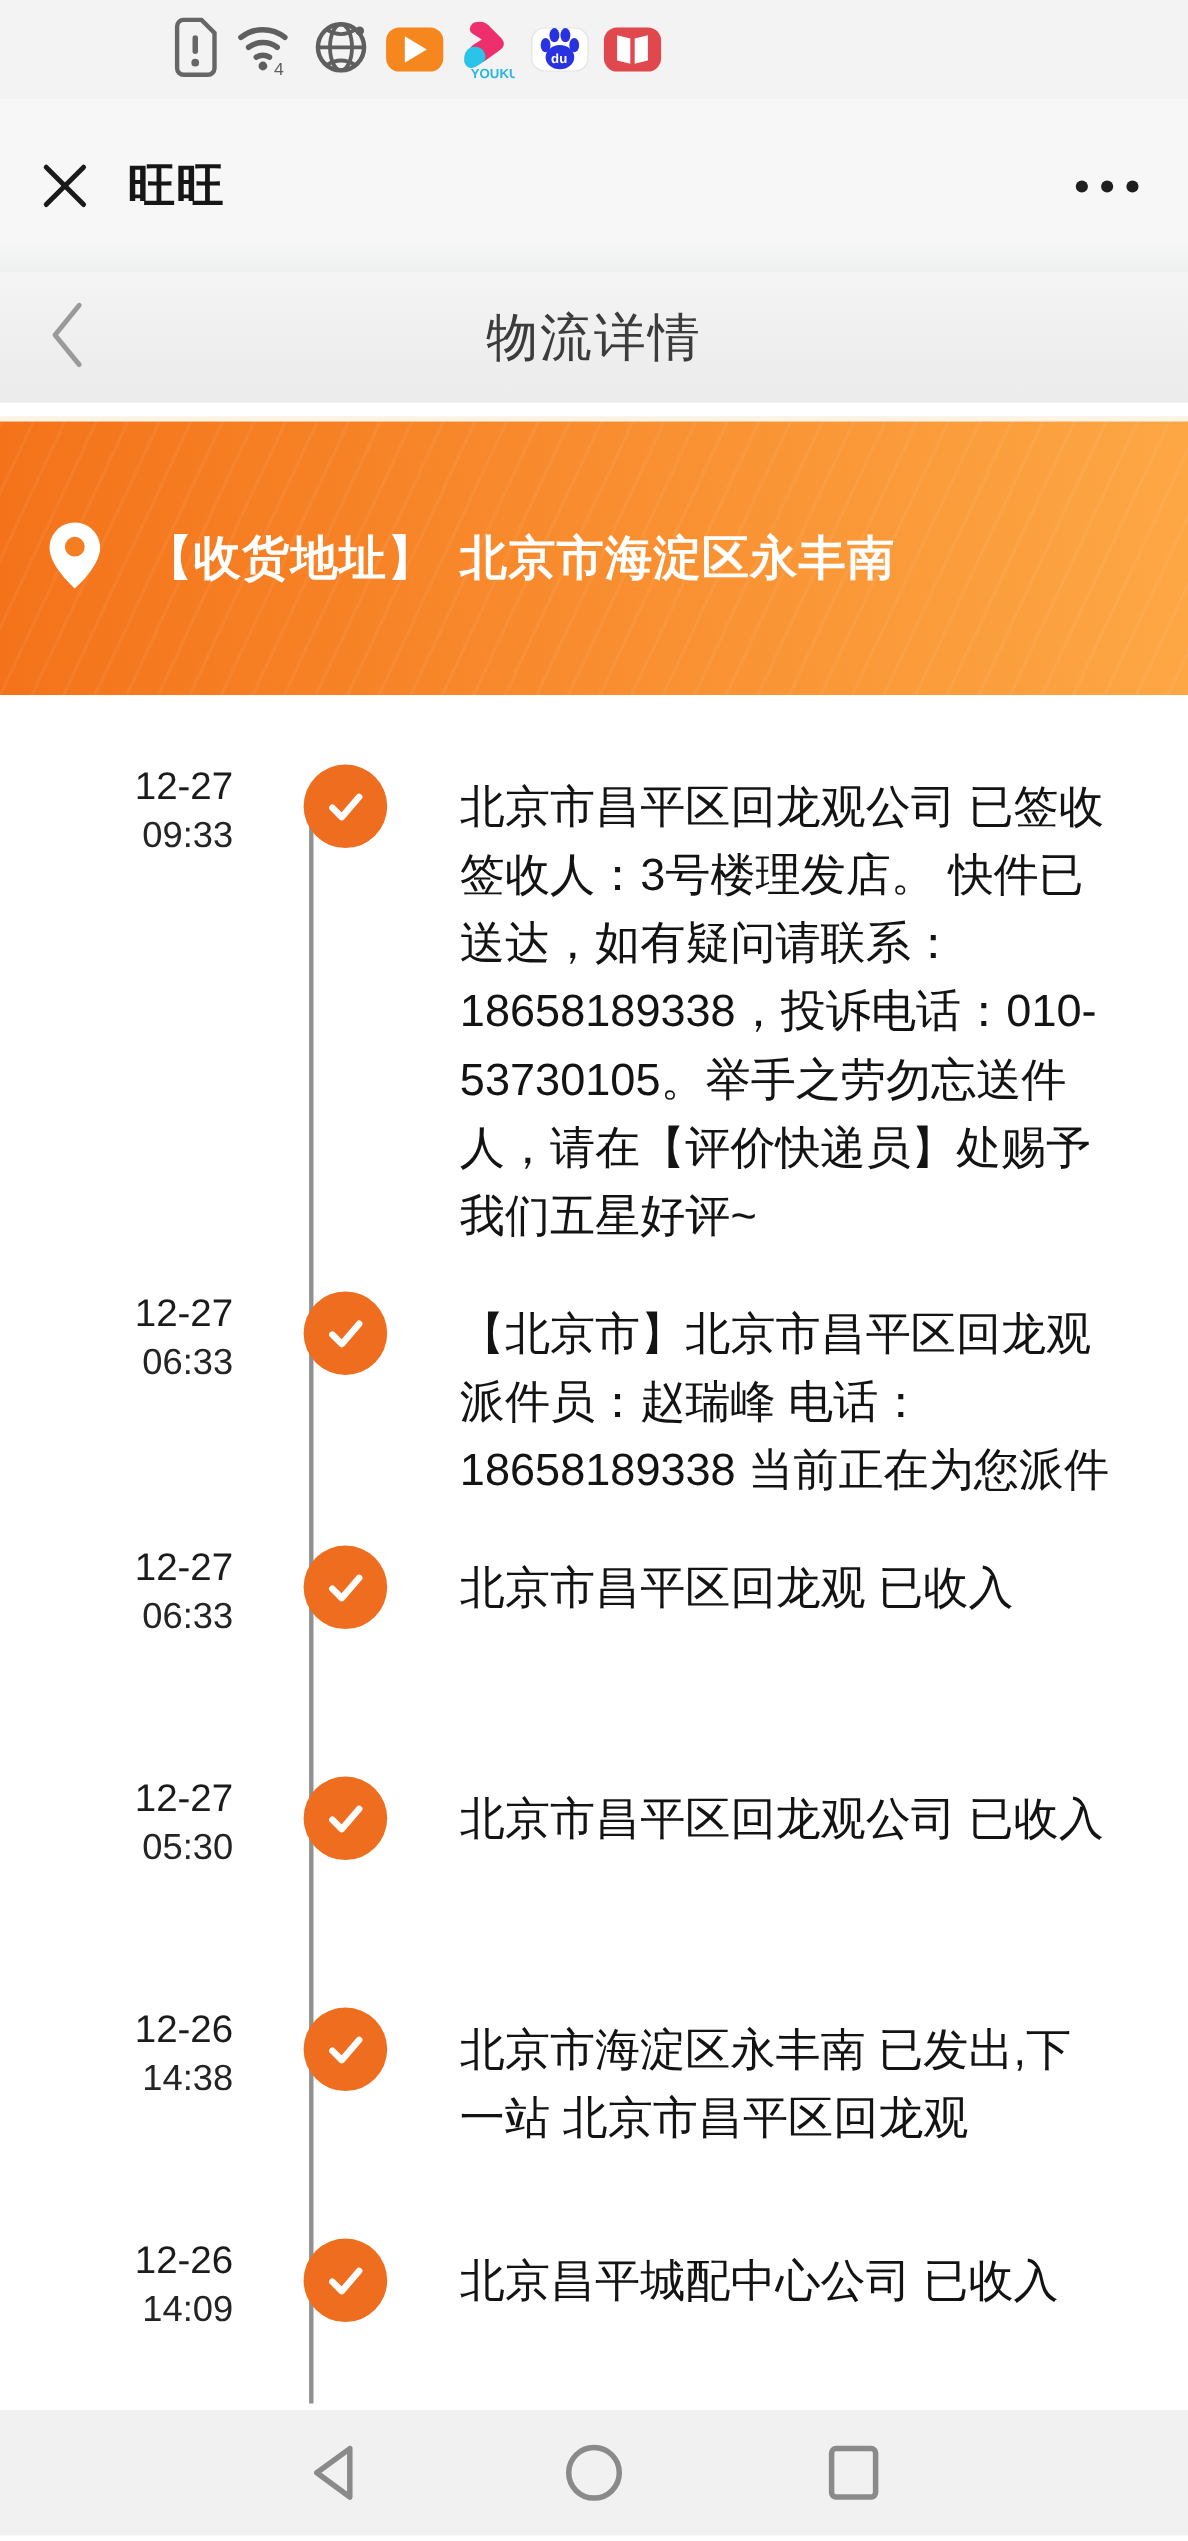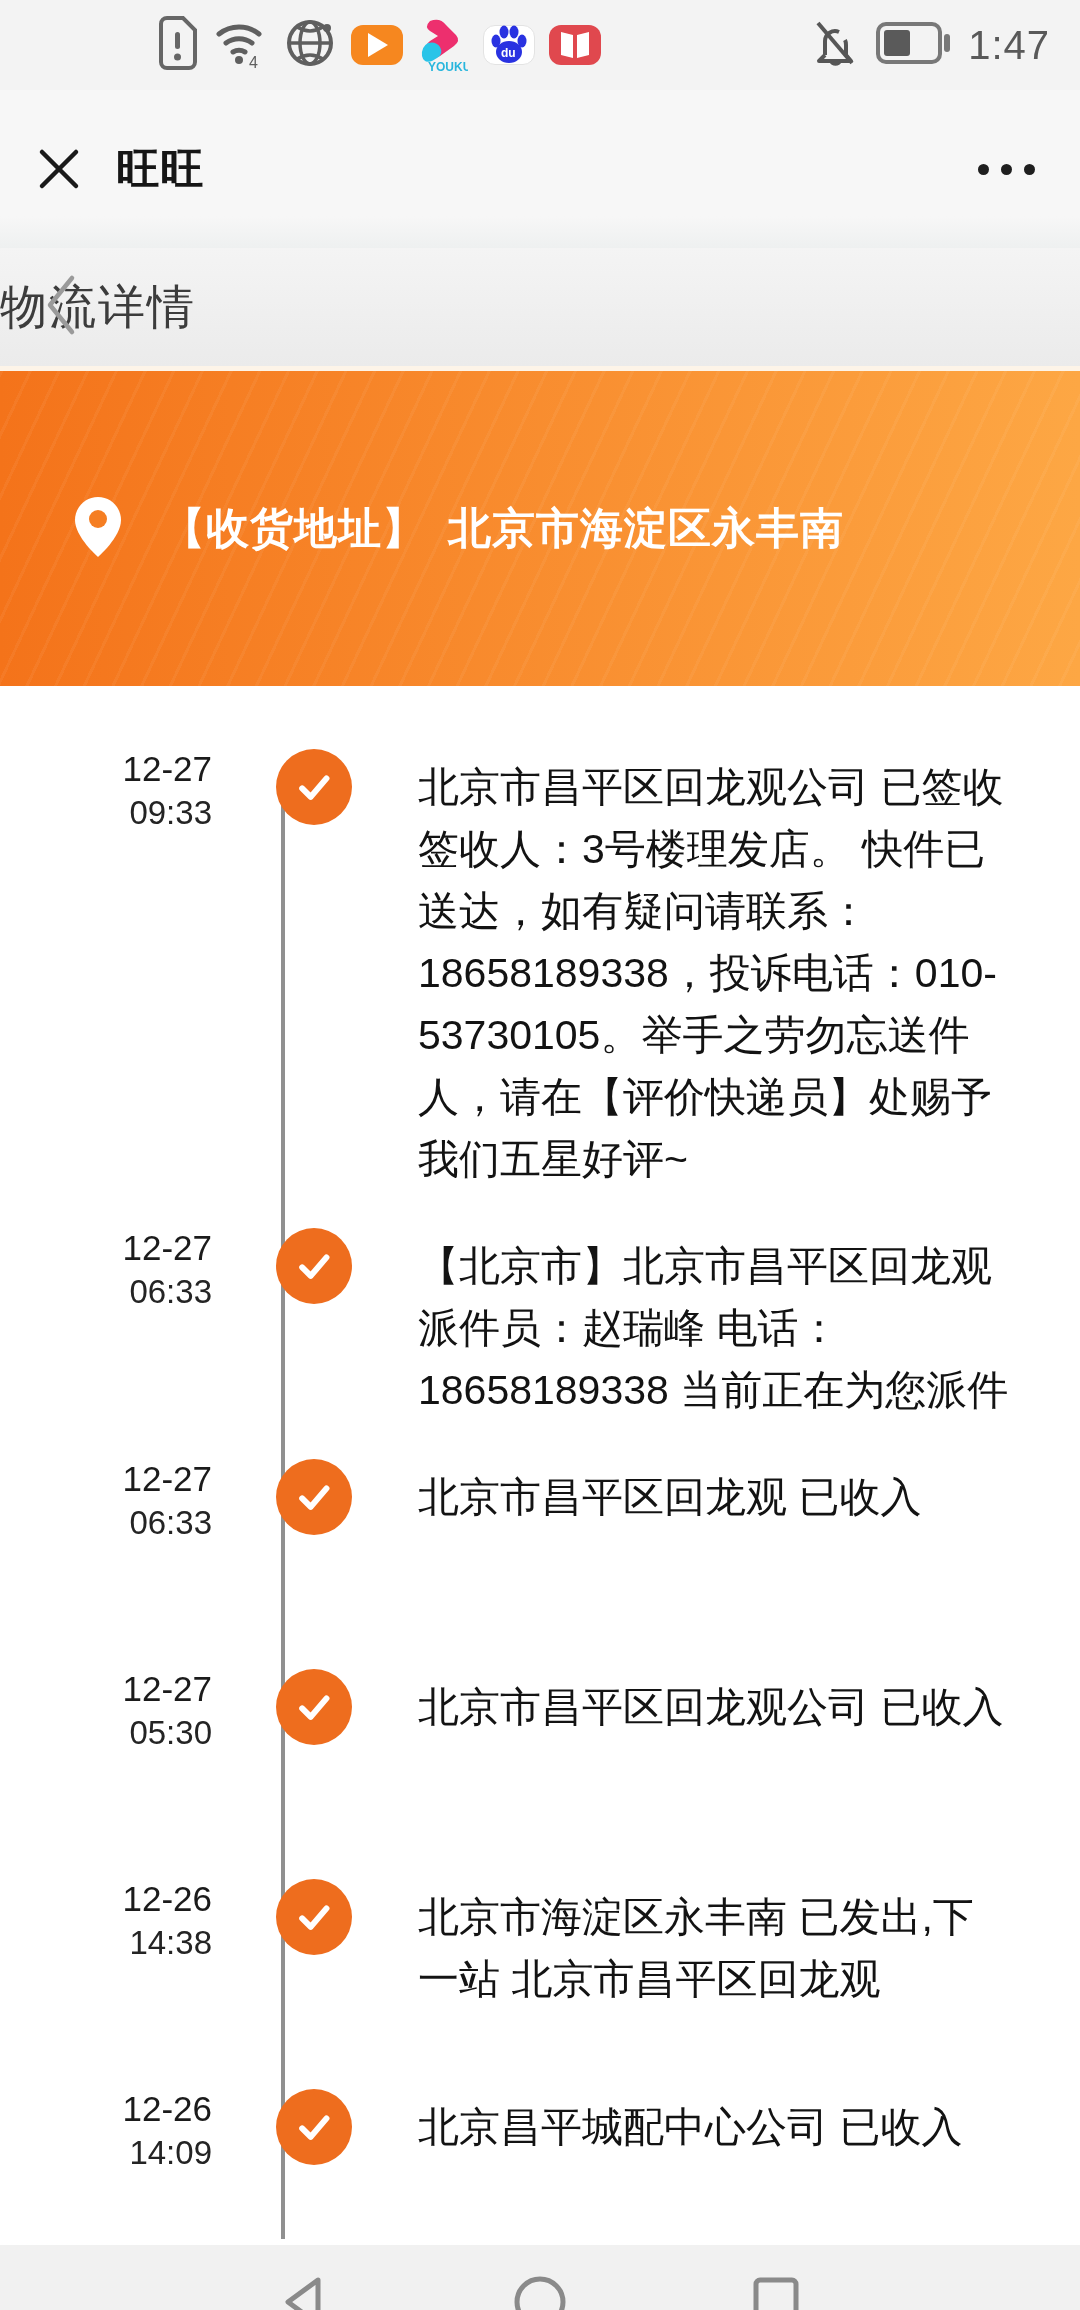--- a/index.html
+++ b/index.html
@@ -16,26 +16,26 @@
 
   
   .app-header { height:158px; background:linear-gradient(#f7f7f7 80%, #eef0f0); display:flex; align-items:center; padding:0 45px 0 36px; }
   .close-x { width:46px; height:46px; flex:0 0 auto; }
   .app-title { font-size:44px; font-weight:bold; color:#161616; margin-left:34px; }
   .spacer { flex:1; }
   .more-dots { display:flex; gap:12px; align-items:center; }
   .more-dots i { width:11px; height:11px; border-radius:50%; background:#1f1f1f; display:block; }
 
   
-  .nav-bar { height:118px; background:linear-gradient(#f4f4f4,#ebebeb); position:relative; display:flex; align-items:center; justify-content:flex-start; }
+  .nav-bar { height:118px; background:linear-gradient(#f4f4f4,#ebebeb); position:relative; display:flex; align-items:center; justify-content:center; }
   .back-chev { position:absolute; left:42px; top:50%; transform:translateY(-50%); }
   .nav-title { font-size:47px; color:#3c3c3c; letter-spacing:2px; }
 
   
-  .banner { height:320px; border-top:5px solid #fdf4e8; background:linear-gradient(90deg,#f4731a,#fda744); display:flex; align-items:center; padding-left:74px; position:relative; overflow:hidden; }
+  .banner { height:254px; border-top:5px solid #fdf4e8; background:linear-gradient(90deg,#f4731a,#fda744); display:flex; align-items:center; padding-left:44px; position:relative; overflow:hidden;margin-top:12px; }
   .banner::before { content:""; position:absolute; inset:0; background:repeating-linear-gradient(115deg, rgba(255,255,255,0.05) 0 3px, rgba(255,255,255,0) 3px 26px); }
   .pin { flex:0 0 auto; position:relative; z-index:1; }
   .banner-text { display:flex; z-index:1; margin-left:40px; font-size:43px; font-weight:bold; color:#ffffff; letter-spacing:1px; }
   .banner-text .addr { margin-left:22px; }
 
   
   .content { position:relative; background:#fff; height:1559px; padding-top:70px; overflow:hidden; }
   .tl-line { position:absolute; left:281px; top:101px; bottom:6px; width:4px; background:#909090; }
   .entry { position:relative; display:flex; min-height:165px; margin-bottom:45px;gap:29px; }
   .e-date { width:212px; flex:0 0 auto; text-align:right; margin-top:-10px; }
@@ -104,37 +104,20 @@
             <text x="12" y="33" font-size="12" font-weight="bold" fill="#ffffff" font-family="Liberation Sans">du</text>
           </svg>
       </span>
       <span class="appicon" style="background:#e0484e;">
         <svg width="36" height="34" viewBox="0 0 36 34">
             <path d="M4 4 L16 7 L16 30 L4 27 Z" fill="#ffffff"></path>
             <path d="M32 4 L20 7 L20 30 L32 27 Z" fill="#ffffff"></path>
           </svg>
       </span>
     </div>
-    <div class="sb-right">
-      <span>
-        <svg width="50" height="52" viewBox="0 0 50 52">
-            <path d="M15 38 v-14 a10 10 0 0 1 14 -9 m6 8 q1 2 1 5 v10 l5 6 h-32 l6 -6" fill="none" stroke="#565656" stroke-width="4" stroke-linejoin="round"></path>
-            <path d="M21 44 a5 5 0 0 0 9 0" fill="none" stroke="#565656" stroke-width="4"></path>
-            <line x1="8" y1="6" x2="42" y2="46" stroke="#565656" stroke-width="4"></line>
-          </svg>
-      </span>
-      <span>
-        <svg width="76" height="46" viewBox="0 0 76 46">
-            <rect x="2" y="4" width="62" height="38" rx="8" fill="none" stroke="#787878" stroke-width="4"></rect>
-            <rect x="8" y="10" width="26" height="26" rx="3" fill="#5a5a5a"></rect>
-            <rect x="68" y="14" width="6" height="18" rx="3" fill="#787878"></rect>
-          </svg>
-      </span>
-      <span class="sb-time">1:47</span>
-    </div>
   </div>
 
   <div class="app-header">
     <span class="close-x">
       <svg width="46" height="46" viewBox="0 0 46 46">
           <line x1="6" y1="6" x2="40" y2="40" stroke="#1a1a1a" stroke-width="4.5" stroke-linecap="round"></line>
           <line x1="40" y1="6" x2="6" y2="40" stroke="#1a1a1a" stroke-width="4.5" stroke-linecap="round"></line>
         </svg>
     </span>
     <span class="app-title">旺旺</span>

